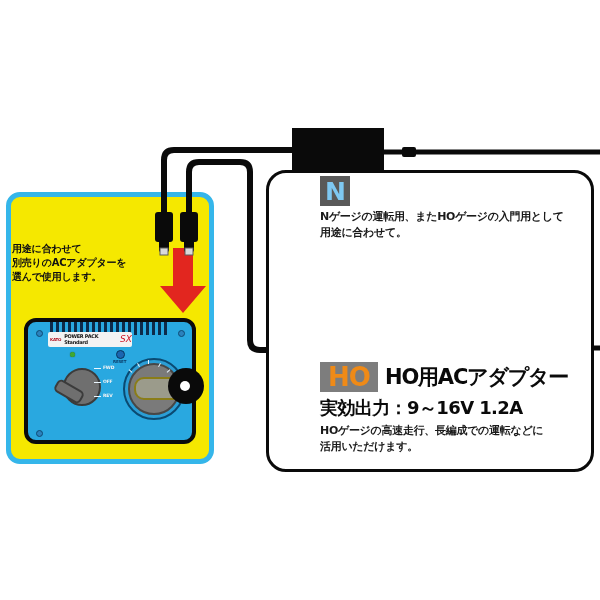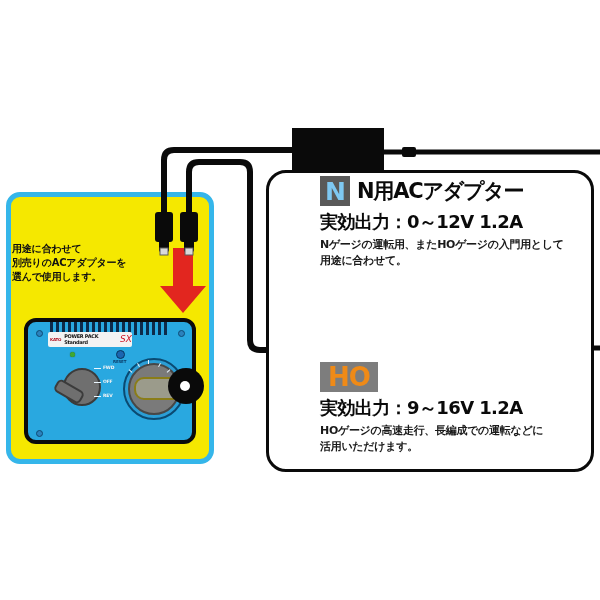--- a/index.html
+++ b/index.html
@@ -236,29 +236,28 @@
       <path d="M286,392 L312,392 L308,410 Q299,422 290,410 Z" fill="#0a0a0a"></path>
       <path d="M299,416 L299,434" stroke="#0a0a0a" stroke-width="7" stroke-linecap="round"></path>
     </g>
   </svg>
 
   <div class="right-panel"></div>
 
   <div class="block n">
     <div class="title-row">
       <div class="badge n">N</div>
-      <div class="title-txt">N用ACアダプター</div>
     </div>
-    <div class="spec">実効出力：0～12V  1.2A</div>
     <div class="desc">Nゲージの運転用、またHOゲージの入門用として
 用途に合わせて。</div>
   </div>
 
   <div class="block ho">
     <div class="title-row">
       <div class="badge ho">HO</div>
+      <div class="title-txt">HO用ACアダプター</div>
     </div>
     <div class="spec">実効出力：9～16V  1.2A</div>
     <div class="desc">HOゲージの高速走行、長編成での運転などに
 活用いただけます。</div>
   </div>
 
 </div>
 
 </body></html>

